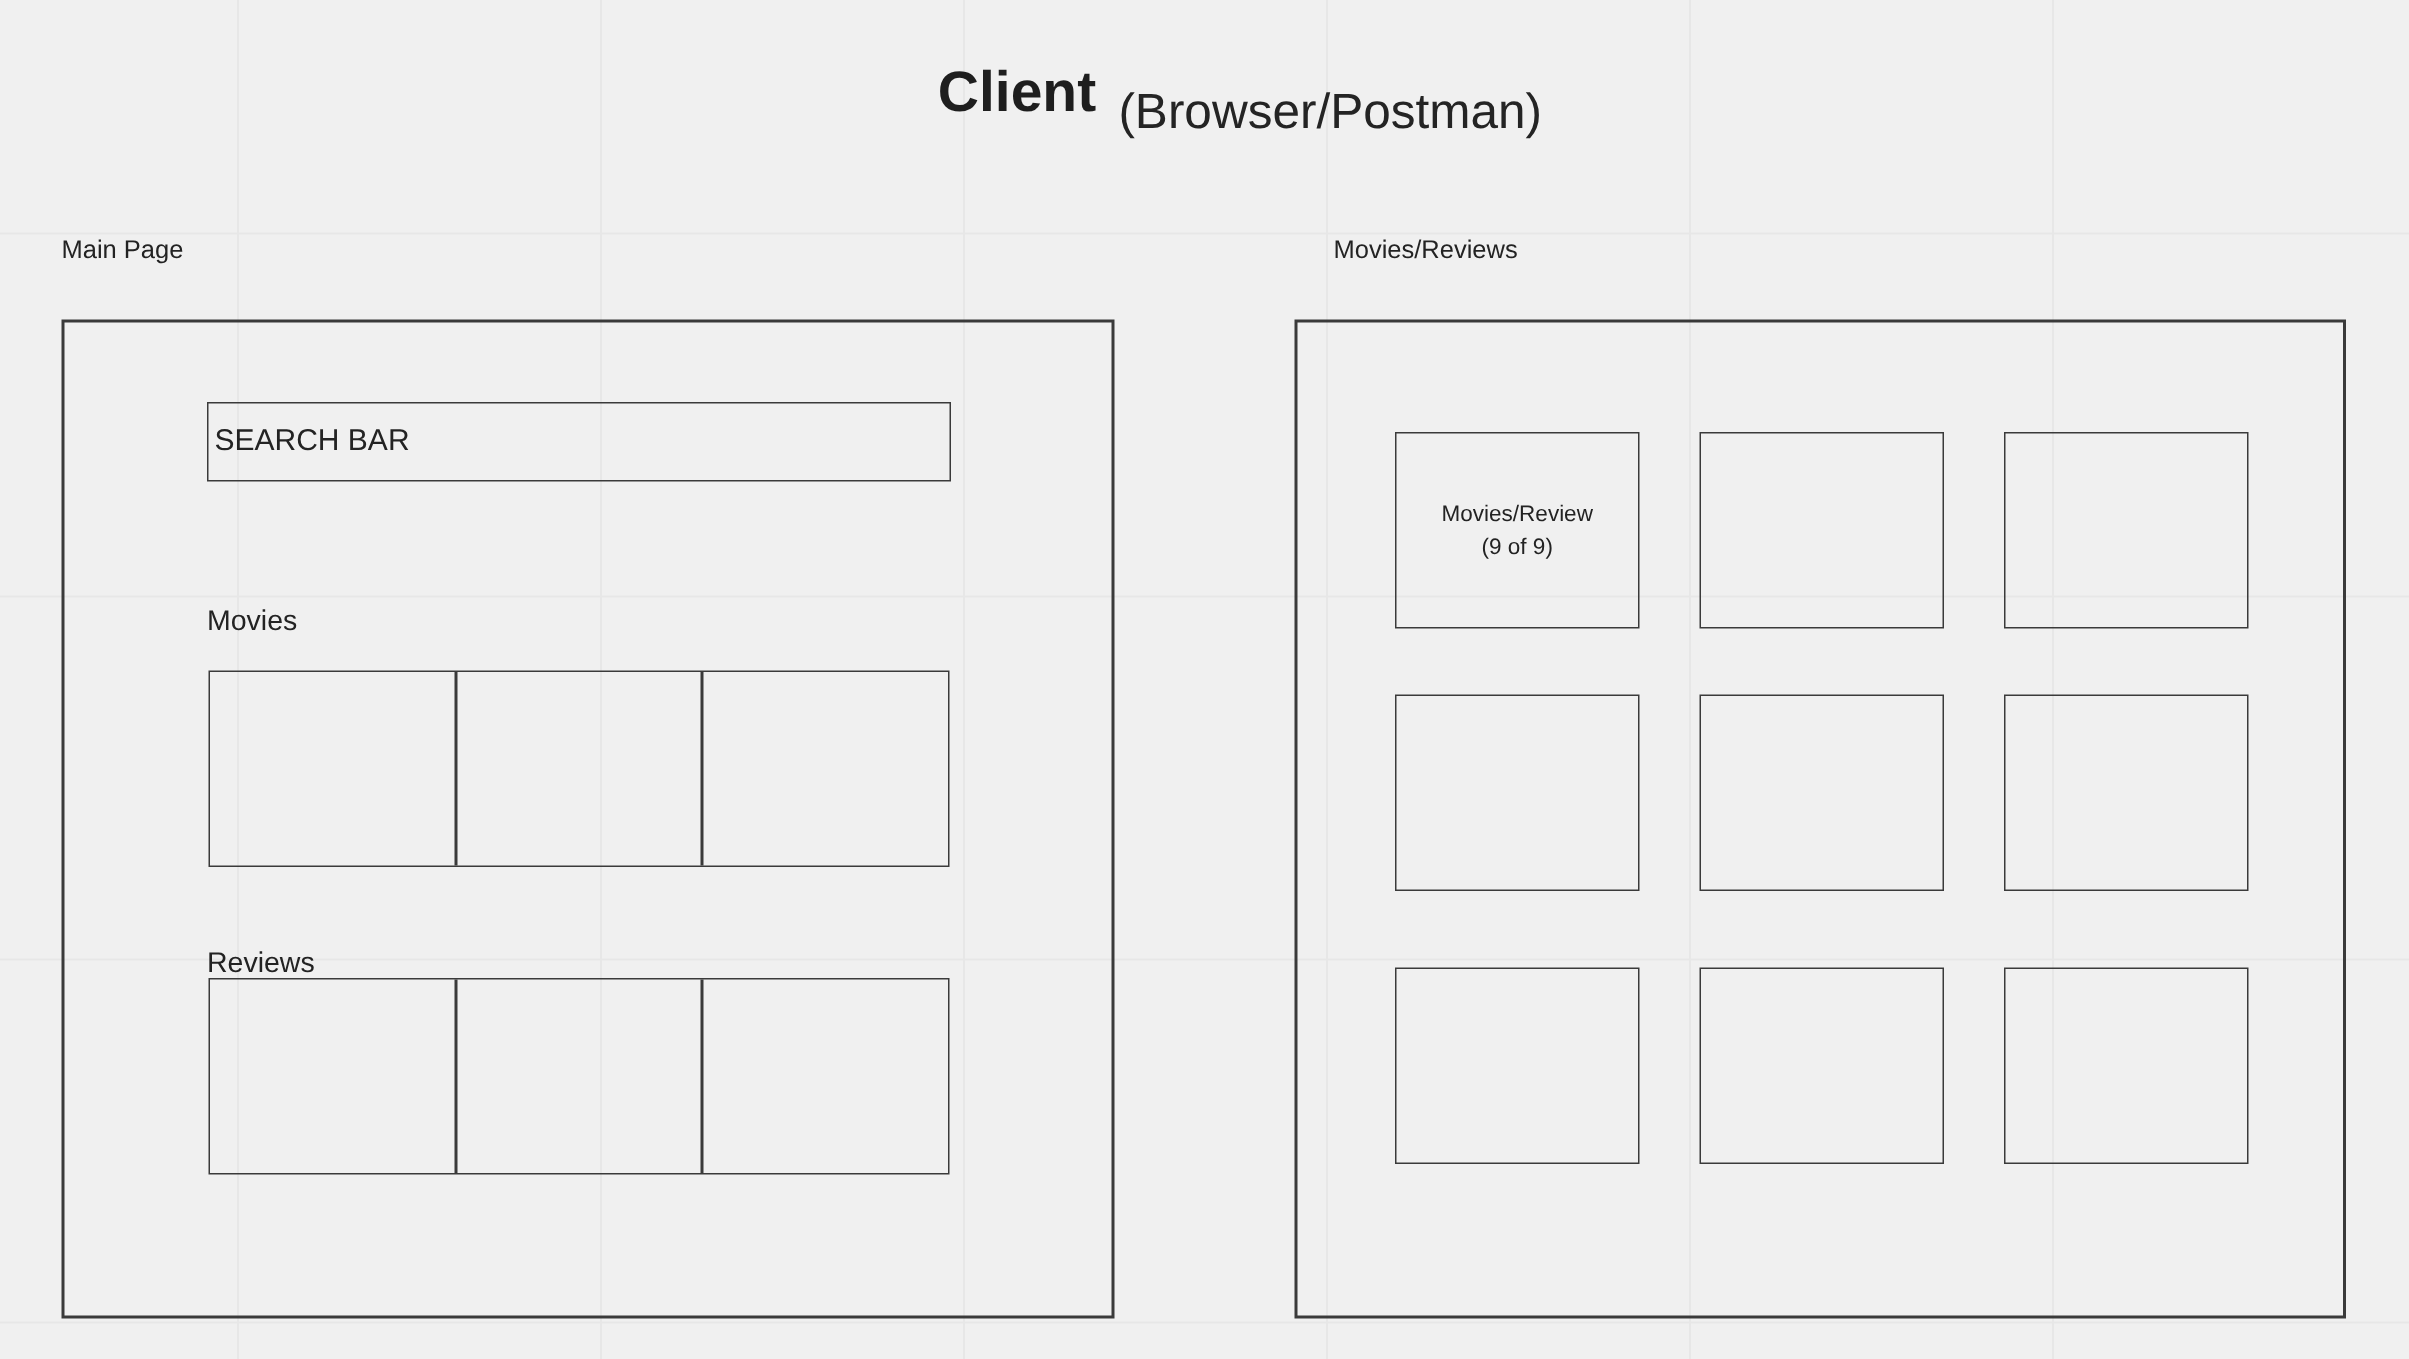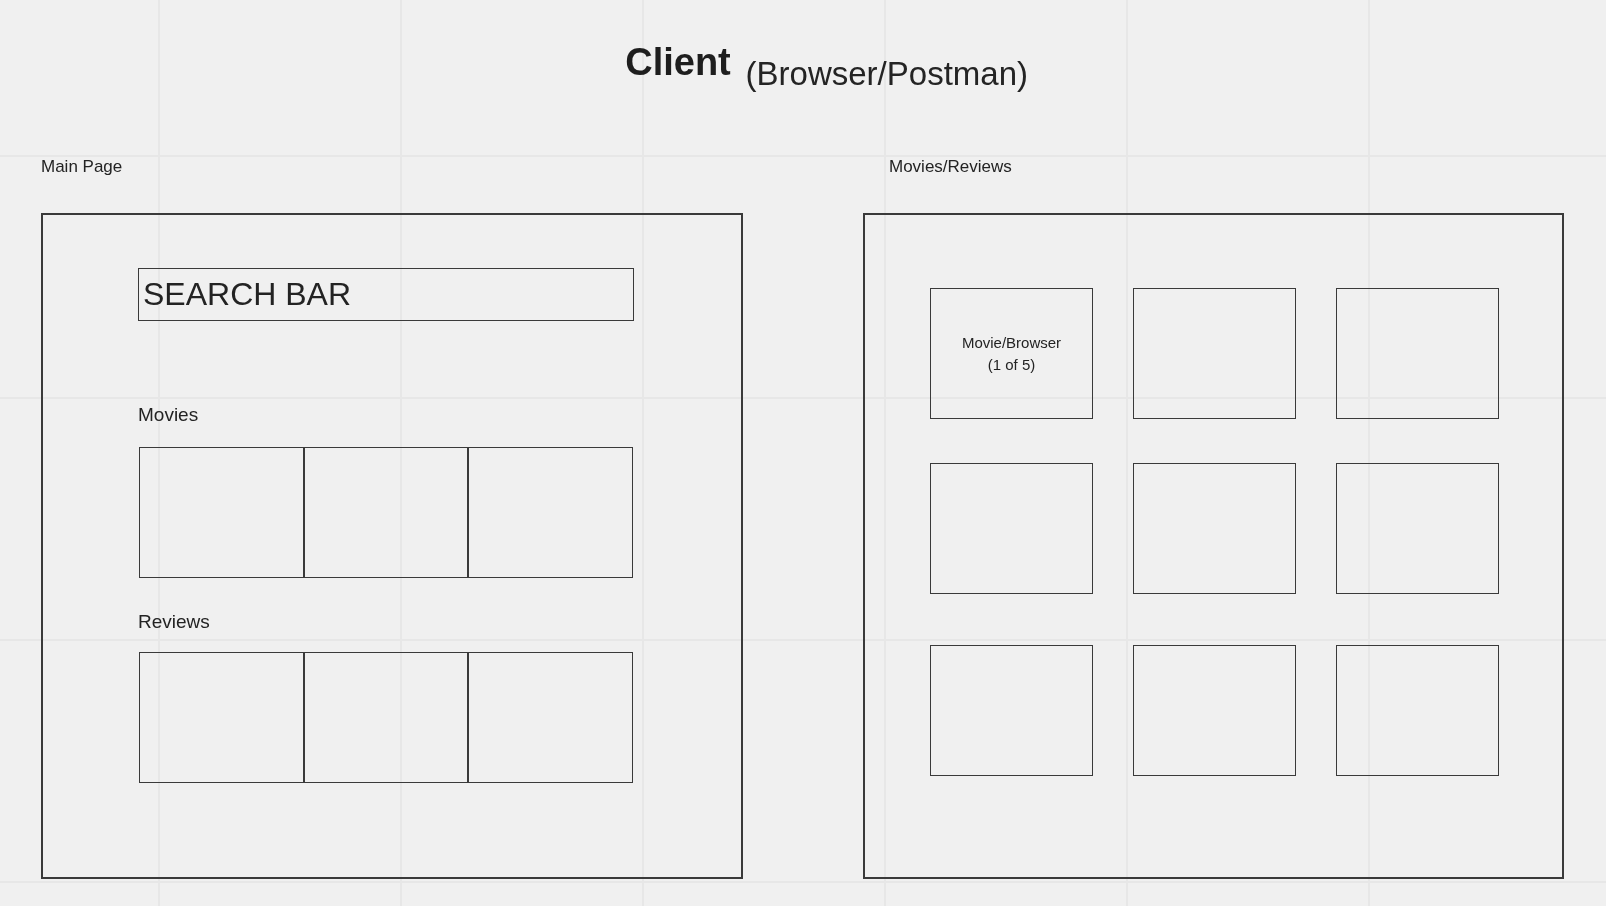--- a/index.html
+++ b/index.html
@@ -56,34 +56,34 @@
   .left-panel  { left: 41px;  top: 213px; width: 702px; height: 666px; }
   .right-panel { left: 863px; top: 213px; width: 701px; height: 666px; }
 
   .search-bar {
     left: 138px; top: 268px; width: 496px; height: 53px;
     border: 1.7px solid #3a3a3a;
     display: flex;
     align-items: center;
   }
   .search-bar span {
-    font-size: 32px;
+    font-size: 20px;
     color: #232323;
     padding-left: 4px;
     white-space: nowrap;
   }
 
   .sub-label {
     font-size: 19px;
     color: #232323;
     line-height: 1.2;
     white-space: nowrap;
   }
   .movies-label  { left: 138px; top: 404px; }
-  .reviews-label { left: 138px; top: 611px; }
+  .reviews-label { left: 138px; top: 632px; }
 
   .strip-row {
     border: 1.7px solid #3a3a3a;
     display: flex;
   }
   .movies-row  { left: 139px; top: 447px; width: 494px; height: 131px; }
   .reviews-row { left: 139px; top: 652px; width: 494px; height: 131px; }
   .strip-cell { flex: 1 1 0; }
   .strip-cell + .strip-cell { border-left: 2.4px solid #3a3a3a; }
 
@@ -132,22 +132,22 @@
   <div class="abs strip-row reviews-row">
     <div class="strip-cell"></div>
     <div class="strip-cell"></div>
     <div class="strip-cell"></div>
   </div>
 
   <div class="abs section-label movies-reviews-label">Movies/Reviews</div>
   <div class="abs panel right-panel"></div>
 
   <div class="abs grid-cell r1 c1">
-    <div class="cell-line">Movie/Browser</div>
-    <div class="cell-line">(1 of 5)</div>
+    <div class="cell-line">Movies/Review</div>
+    <div class="cell-line">(9 of 9)</div>
   </div>
   <div class="abs grid-cell r1 c2"></div>
   <div class="abs grid-cell r1 c3"></div>
   <div class="abs grid-cell r2 c1"></div>
   <div class="abs grid-cell r2 c2"></div>
   <div class="abs grid-cell r2 c3"></div>
   <div class="abs grid-cell r3 c1"></div>
   <div class="abs grid-cell r3 c2"></div>
   <div class="abs grid-cell r3 c3"></div>
 

